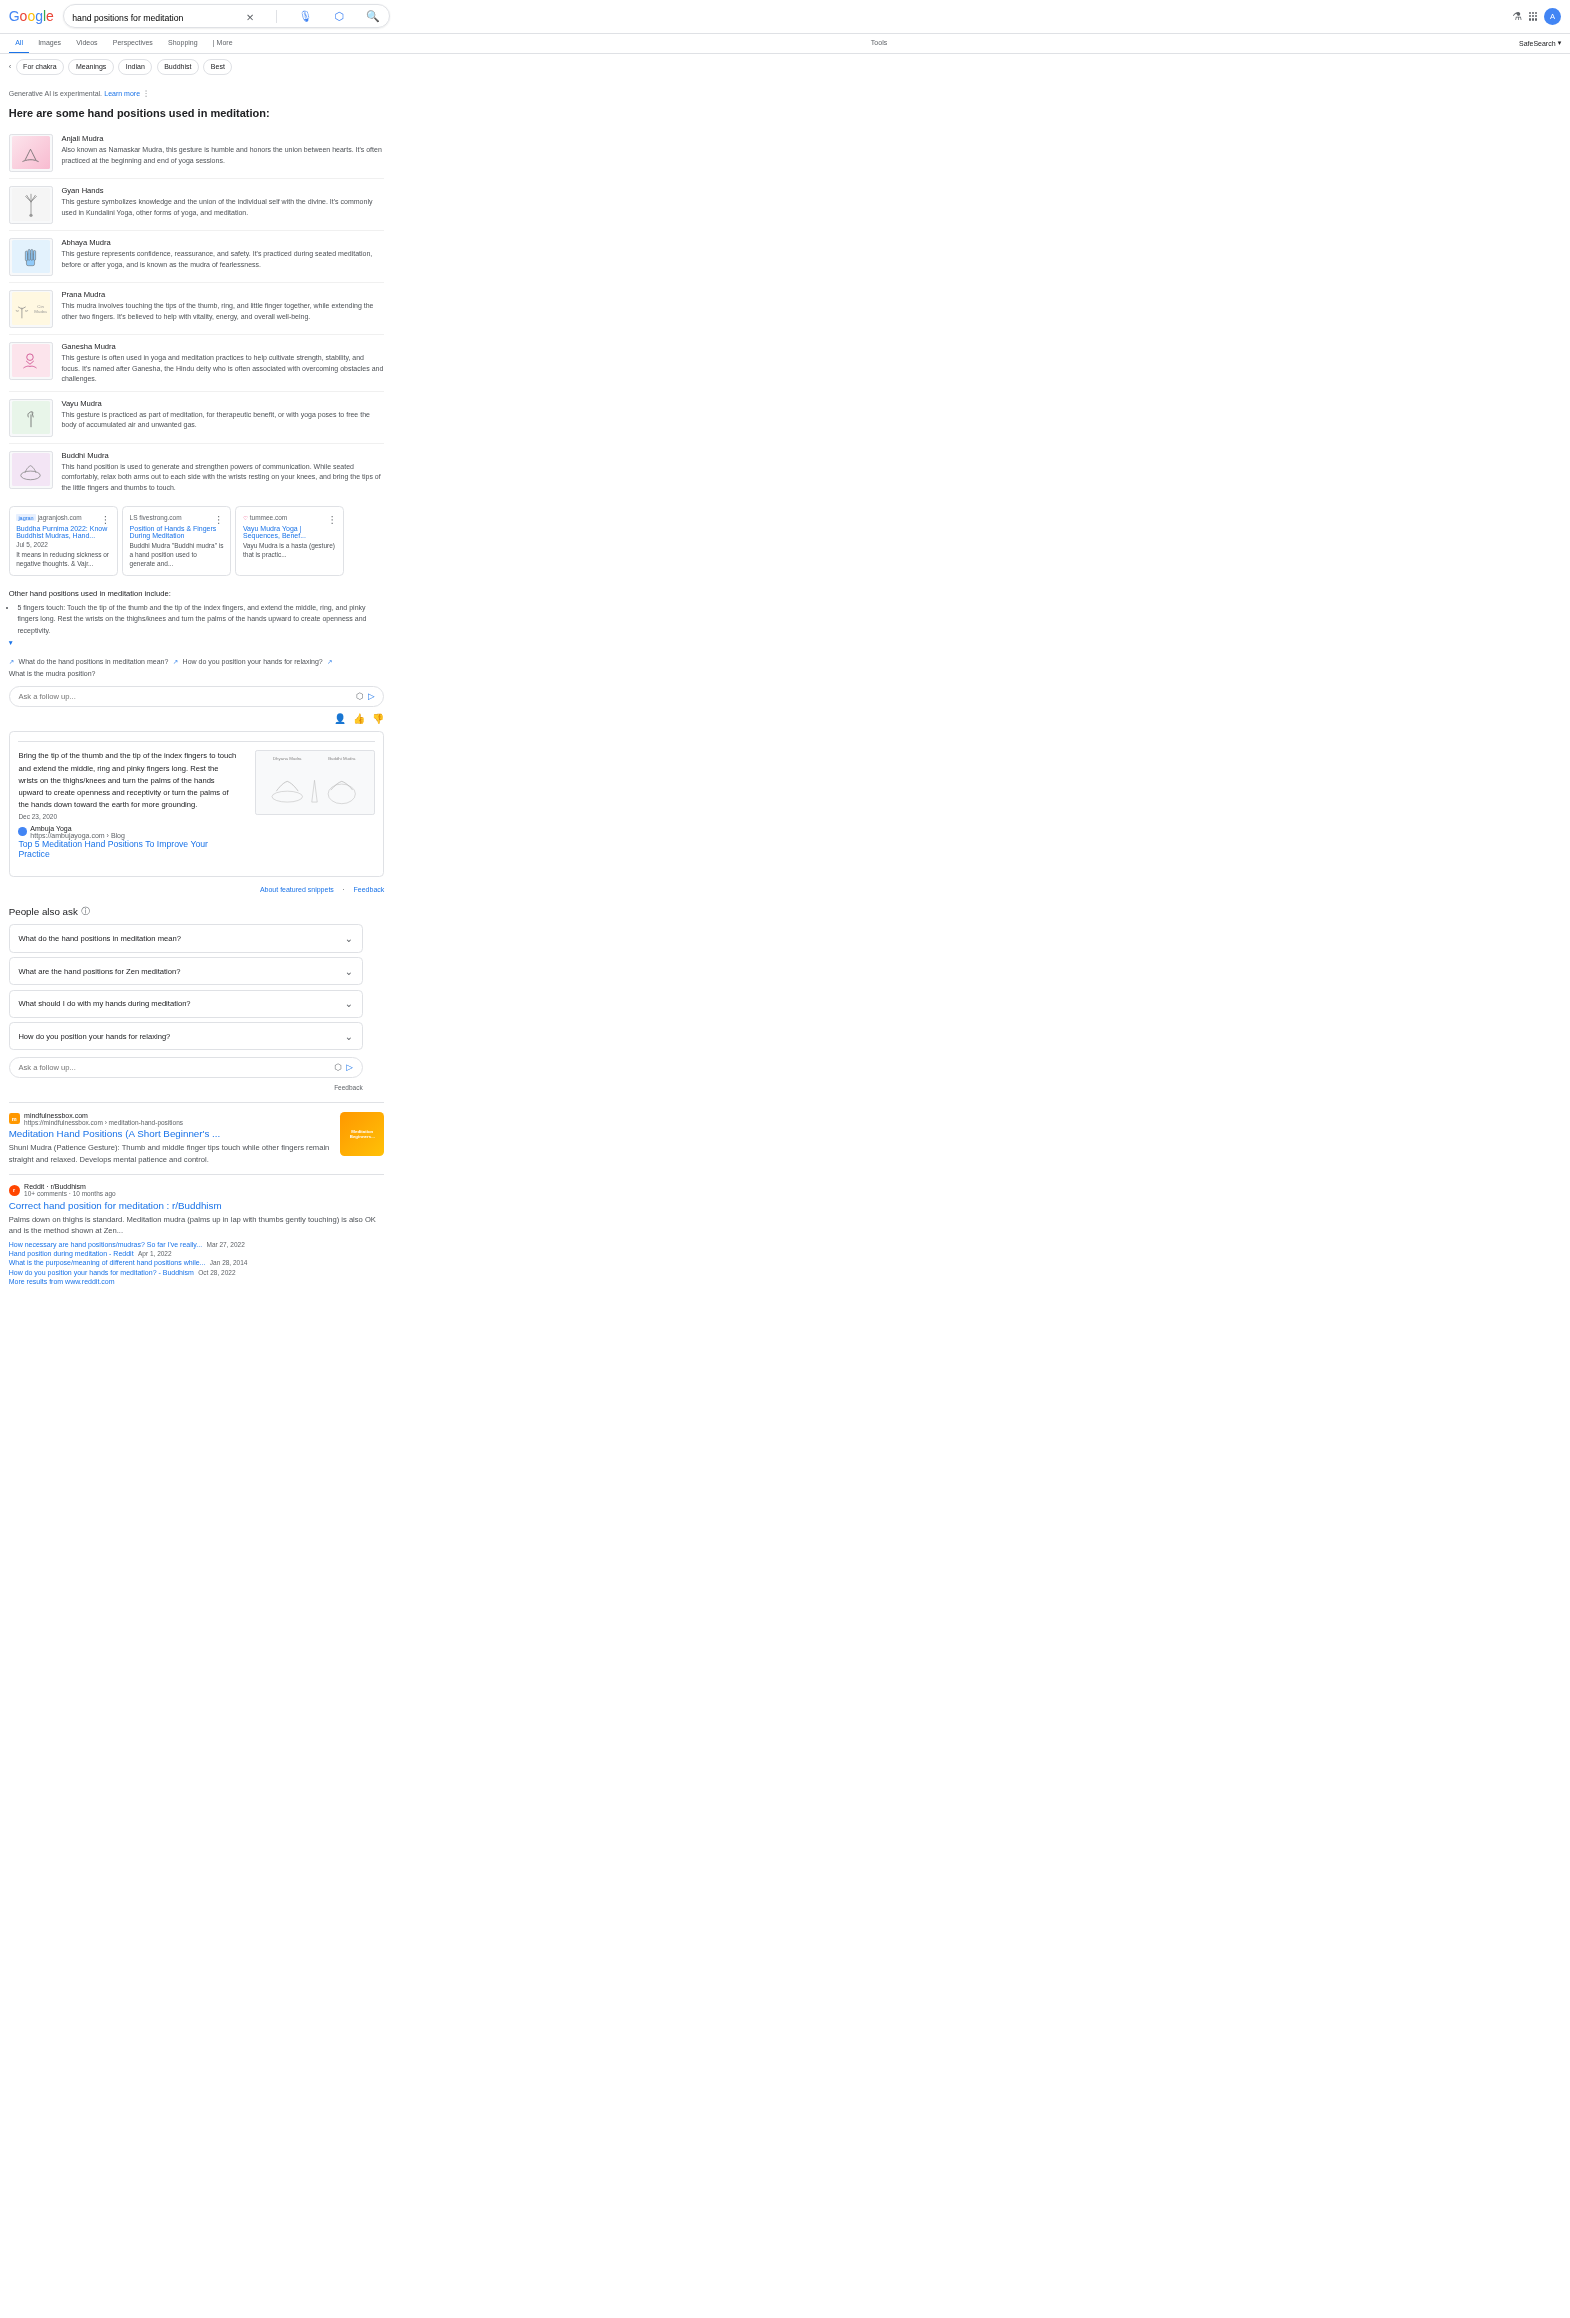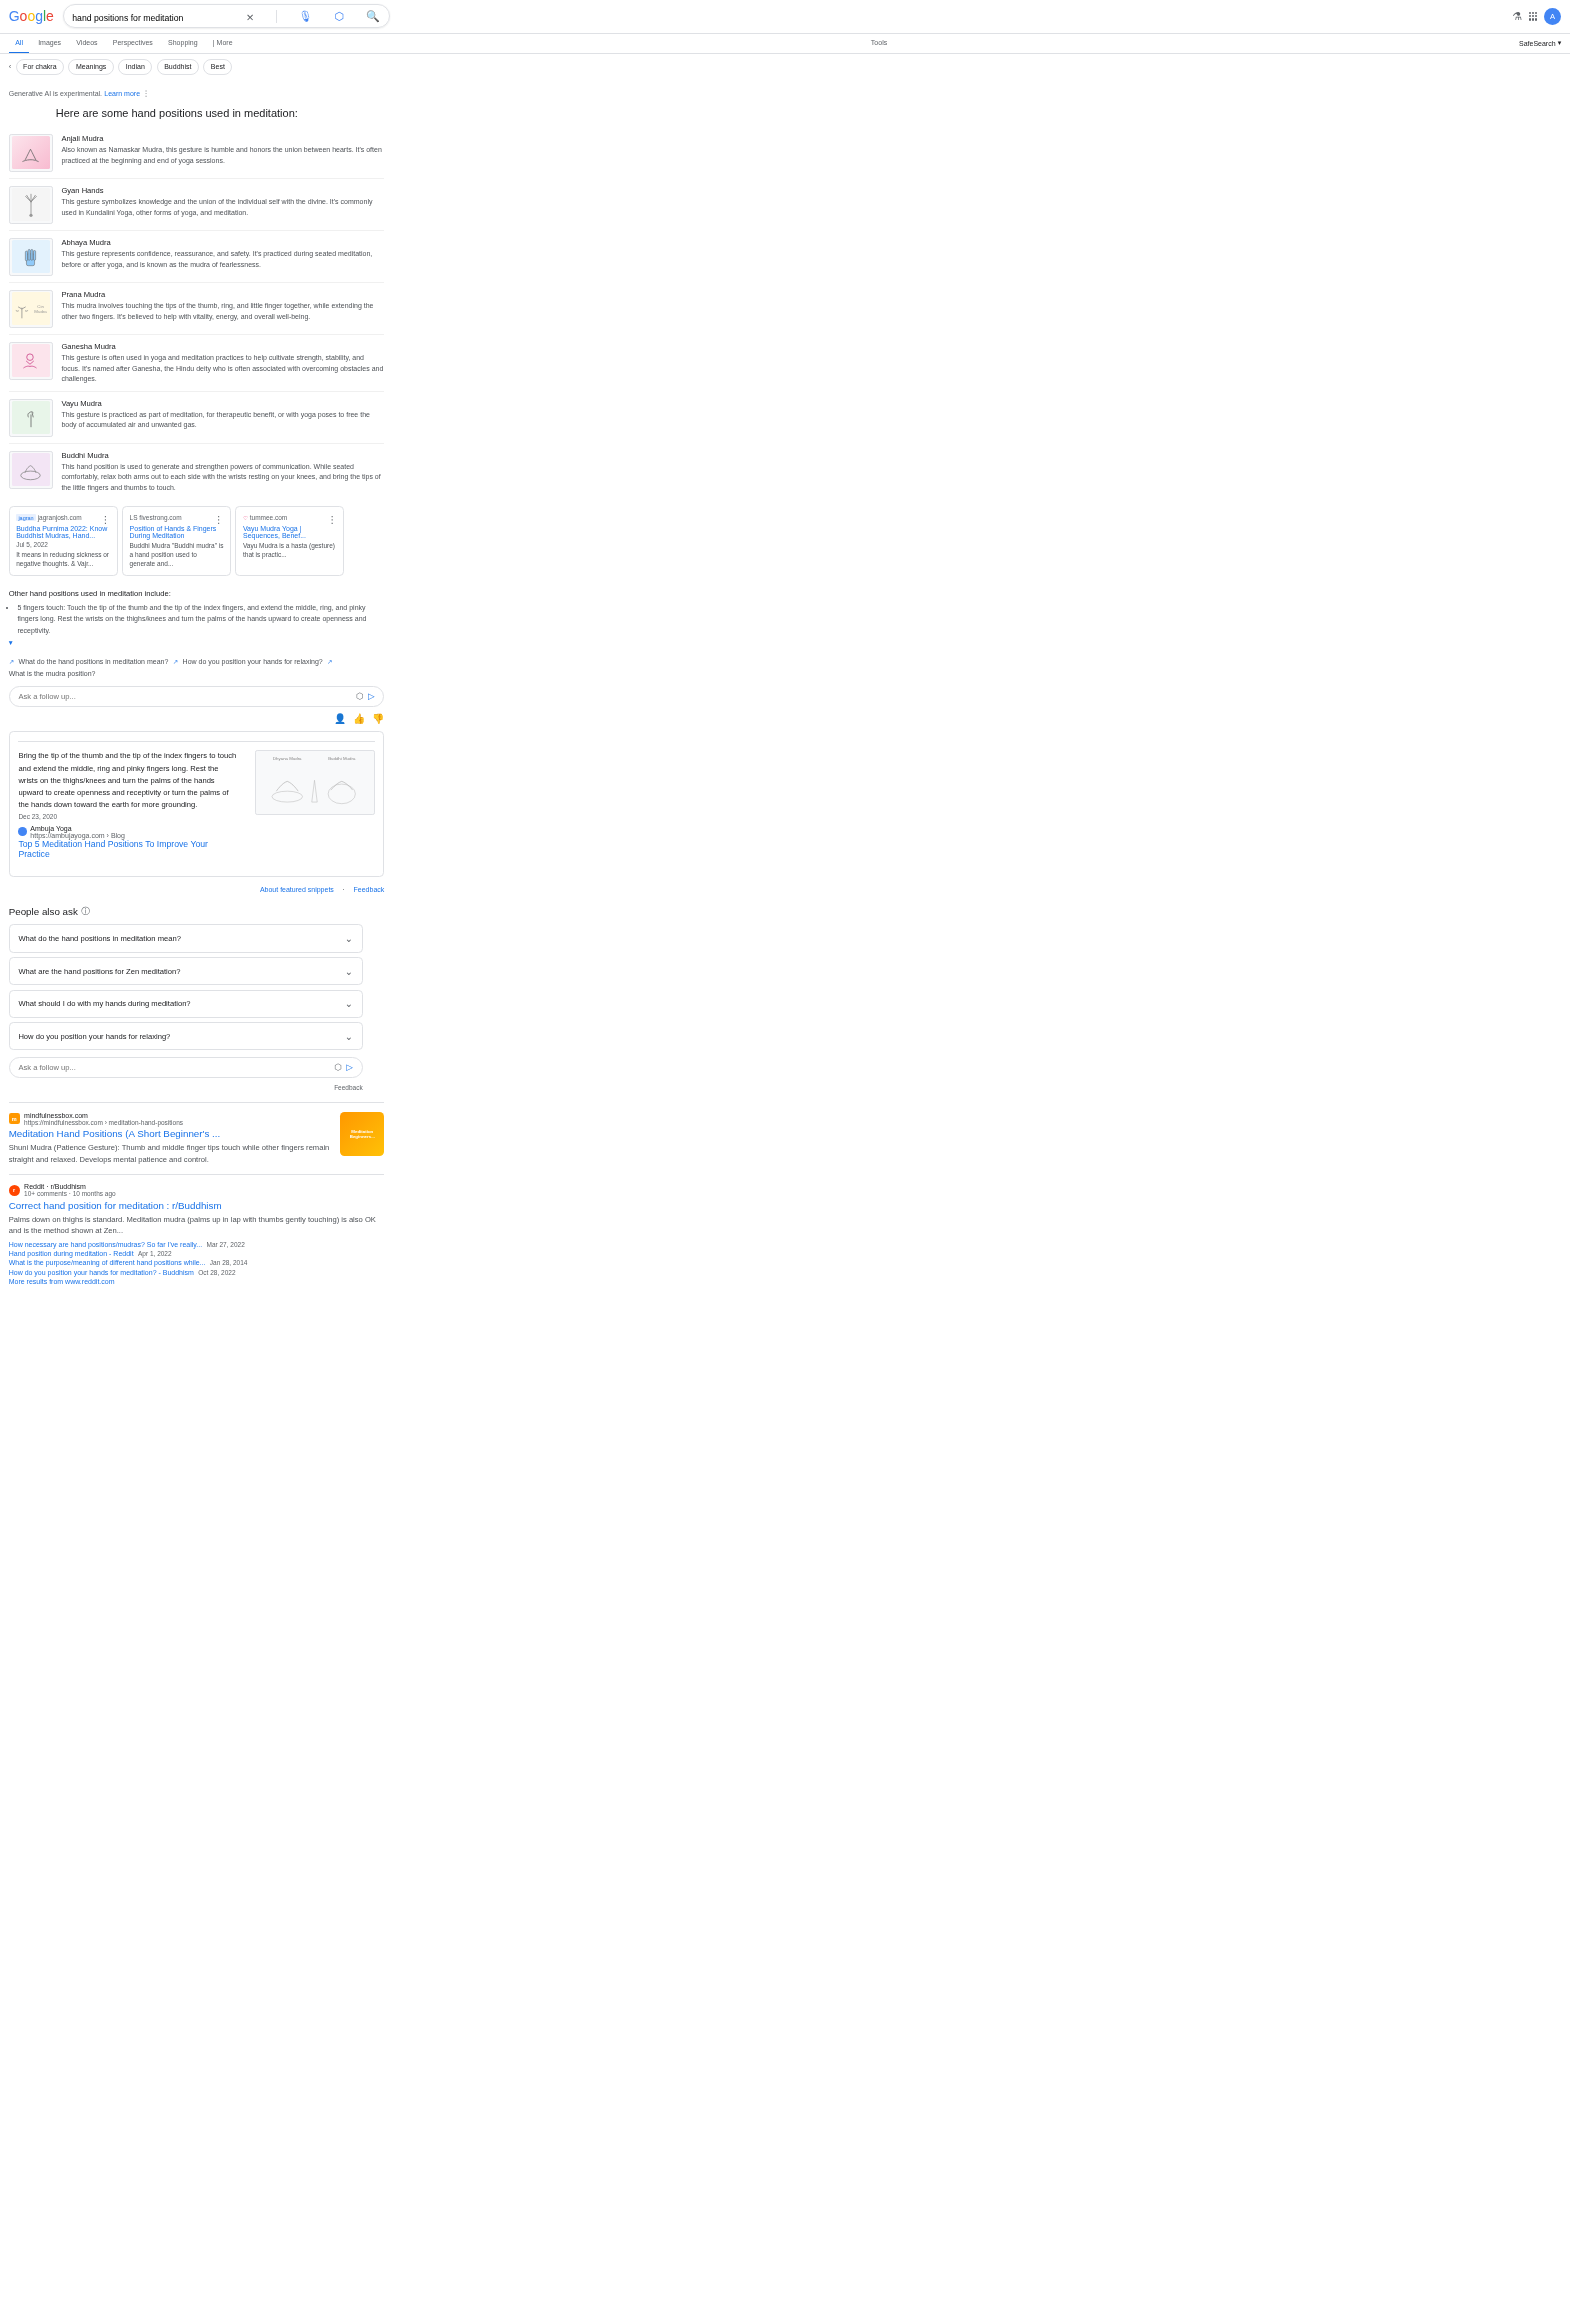--- a/index.html
+++ b/index.html
@@ -30,21 +30,21 @@
     .chip { padding: 3.3px 6.5px; border: 0.5px solid #dfe1e5; border-radius: 8.7px; font-size: 7px; cursor: pointer; white-space: nowrap; background: #fff; }
     
     
     .main { padding: 4.4px 8.7px; max-width: 393px; }
     
     
     .ai-banner { font-size: 7px; color: #5f6368; padding: 4.4px 0; display: flex; align-items: center; gap: 2.2px; }
     .ai-banner a { color: #1a73e8; text-decoration: none; }
     
     
-    .section-heading { font-size: 11px; color: #202124; padding: 4.4px 0 8.7px; font-weight: 400; margin-left: 47px; }
+    .section-heading { font-size: 11px; color: #202124; padding: 4.4px 0 8.7px; font-weight: 700; }
     
     
     .mudra-list { display: flex; flex-direction: column; gap: 0; }
     .mudra-item { display: flex; gap: 8.7px; padding: 6.5px 0; border-bottom: 0.5px solid #f0f0f0; }
     .mudra-item:last-of-type { border-bottom: none; }
     .mudra-img { width: 44px; height: 38px; background: #f8f9fa; border: 0.5px solid #dfe1e5; border-radius: 2.2px; flex-shrink: 0; display: flex; align-items: center; justify-content: center; }
     .mudra-img-inner { width: 38px; height: 33px; background: linear-gradient(135deg, #e8eaf6, #c5cae9); border-radius: 1.6px; display: flex; align-items: center; justify-content: center; font-size: 5.5px; color: #666; text-align: center; }
     .mudra-content { flex: 1; }
     .mudra-name { font-size: 7.6px; font-weight: 500; color: #202124; margin-bottom: 2.2px; }
     .mudra-desc { font-size: 7px; color: #4d5156; line-height: 1.5; }

